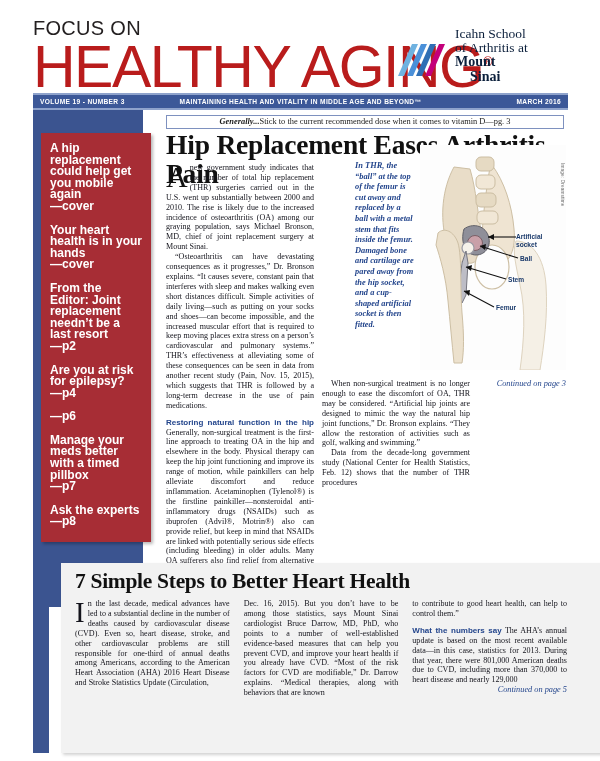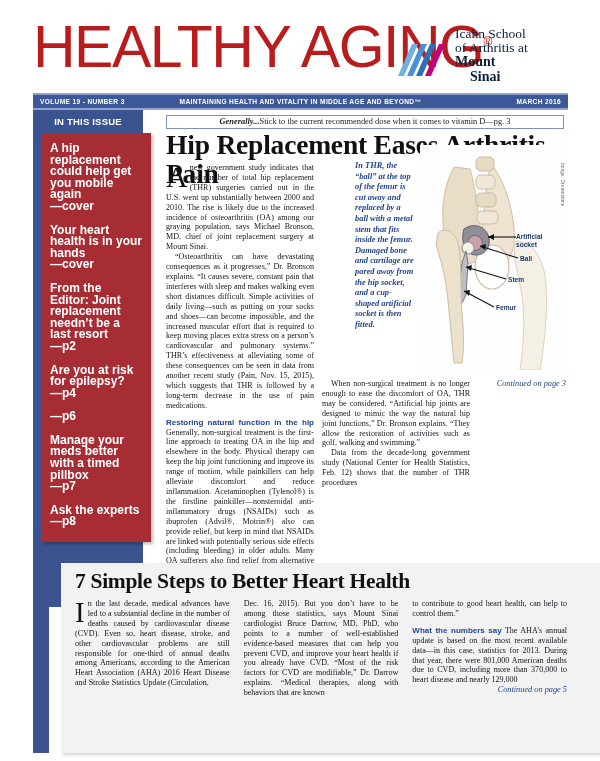--- a/index.html
+++ b/index.html
@@ -81,20 +81,21 @@
   .feat-dropcap{float:left;font-size:29px;line-height:22px;padding:2px 3px 0 0;}
 
   .scroll-hint{position:absolute;right:1px;top:0;width:4px;height:190px;background:linear-gradient(to right,rgba(0,0,0,.05),rgba(0,0,0,0));}
 </style>
 </head>
 <body>
 
 <div class="page">
 
   <div class="masthead">
+    <div class="focus-on">FOCUS ON</div>
     <div class="mast-title">
       <span>HEALTHY AGING</span><span class="reg">®</span>
     </div>
 
     <div class="ms-logo">
       <svg class="ms-mark" viewBox="0 0 52 40">
         <path d="M2 38 L16 6 L22 6 L8 38 Z" fill="#6fb2e0"></path>
         <path d="M11 38 L25 6 L31 6 L17 38 Z" fill="#4a90d9"></path>
         <path d="M20 38 L34 6 L40 6 L26 38 Z" fill="#2f6fb5"></path>
         <path d="M29 38 L43 6 L49 6 L35 38 Z" fill="#c4007a"></path>
@@ -109,21 +110,20 @@
     </div>
   </div>
 
   <div class="banner">
     <div class="bn-left">VOLUME 19 - NUMBER 3</div>
     <div class="bn-center">MAINTAINING HEALTH AND VITALITY IN MIDDLE AGE AND BEYOND™</div>
     <div class="bn-right">MARCH 2016</div>
   </div>
 
   <div class="rail"></div>
-  <div class="rail-title">IN THIS ISSUE</div>
 
   <div class="toc">
     <div class="toc-item">
       <span>A hip replacement could help get you mobile again</span>
       <span class="toc-page">—cover</span>
     </div>
     <div class="toc-item">
       <span>Your heart health is in your hands</span>
       <span class="toc-page">—cover</span>
     </div>

